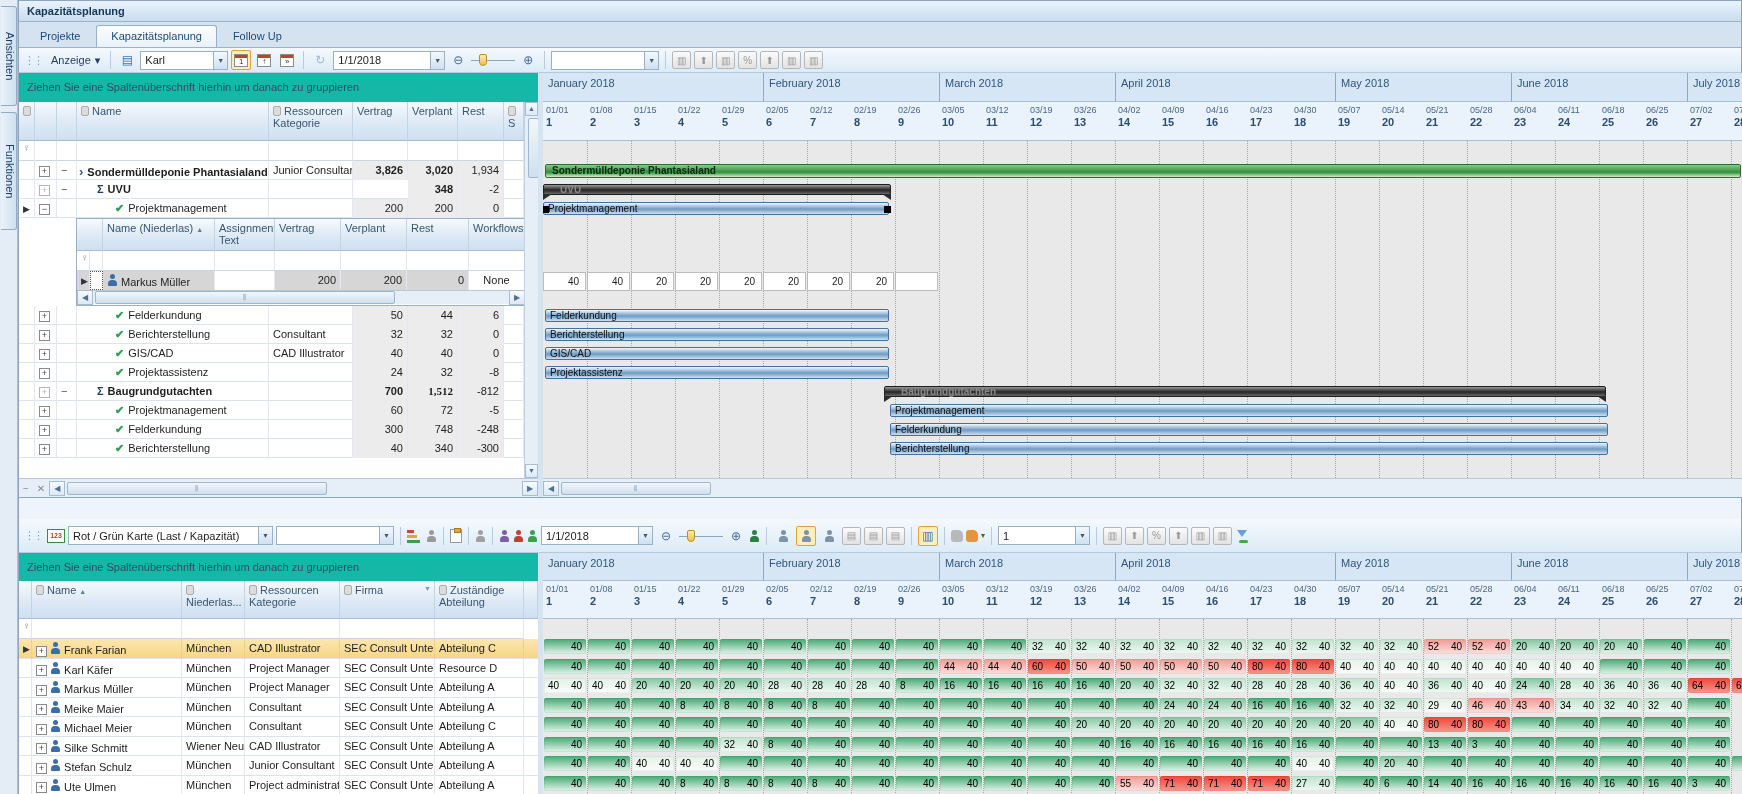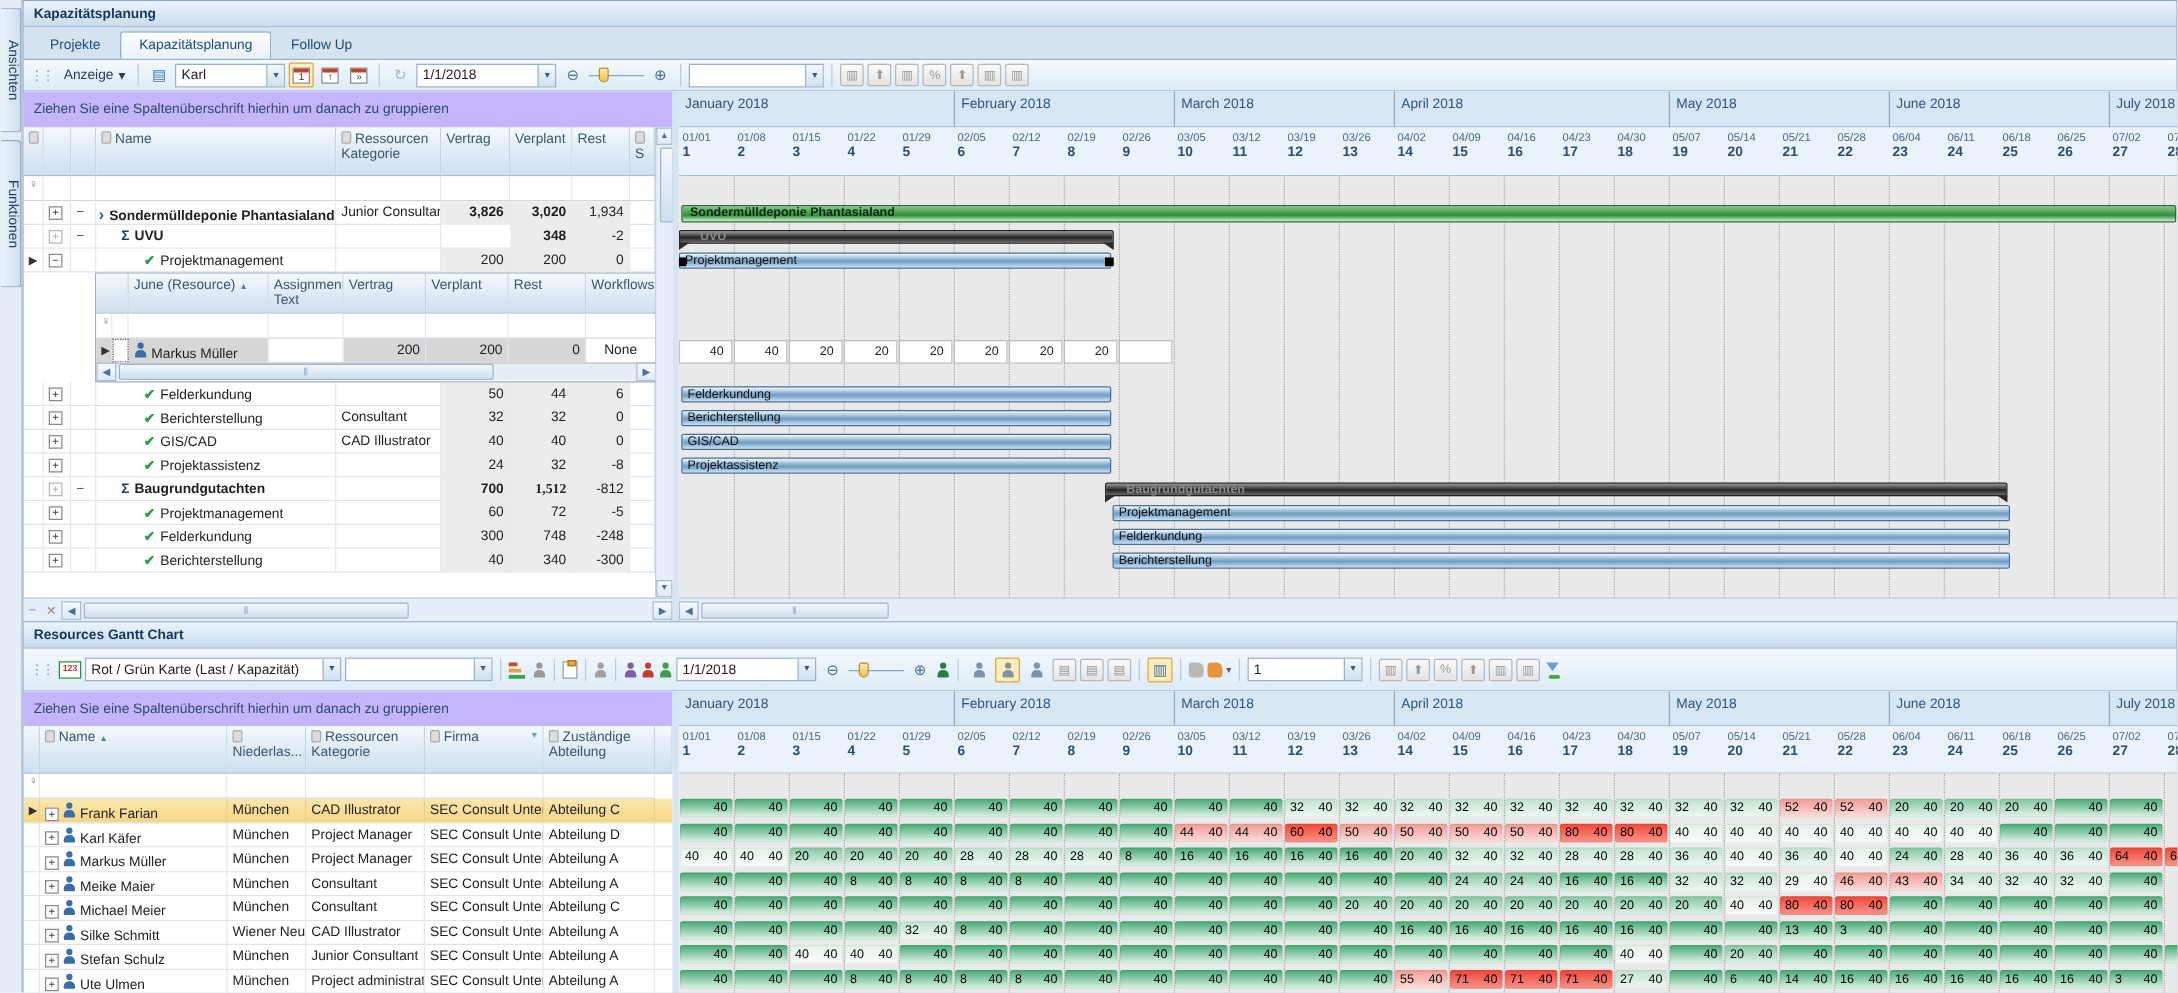--- a/index.html
+++ b/index.html
@@ -46,21 +46,21 @@
 .p-ico::before { content:''; position:absolute; left:3px; top:0; width:5px; height:5px; border-radius:50%; background:currentColor; }
 .p-ico::after { content:''; position:absolute; left:1px; top:6px; width:9px; height:6px; border-radius:4px 4px 1px 1px; background:currentColor; }
 .thumbico { width:12px; height:12px; border-radius:3px 5px 3px 3px; }
 .ifilter { position:relative; width:14px; height:14px; }
 .ifilter .fun { position:absolute; left:2px; top:1px; width:0; height:0; border-left:5px solid transparent; border-right:5px solid transparent; border-top:7px solid #6a9fd8; }
 .ifilter .bar { position:absolute; left:4px; bottom:0; width:9px; height:3px; background:#4ca64c; }
 .iclip { width:12px; height:14px; background:#fff; border:1px solid #999; position:relative; }
 .iclip::before { content:''; position:absolute; left:3px; top:-2px; width:5px; height:3px; background:#e8a33c; border:1px solid #a97a20; }
 
 
-.hint { color:#2e4c66; padding:8px 0 0 8px; position:absolute; left:0; background:#c4b5fd; width:519px; }
+.hint { color:#2e4c66; padding:8px 0 0 8px; position:absolute; left:0; background:#14b8a6; width:519px; }
 .ghead, .grow, .gfilter { position:absolute; left:0; }
 .hcell { position:absolute; top:0; bottom:0; background:linear-gradient(#f5fafe,#dde9f5 55%,#cfe0f0); border-right:1px solid #c2d3e4; border-bottom:1px solid #a7bdd3; color:#3a566f; padding:3px 2px 0 4px; overflow:hidden; line-height:12px; }
 .fcell { position:absolute; top:0; bottom:0; background:#fff; border-right:1px solid #e2e7ee; border-bottom:1px solid #cdd6e0; padding-left:4px; }
 .dcell { position:absolute; top:0; bottom:0; border-right:1px solid #e3e8ee; padding:3px 4px 0 4px; overflow:hidden; white-space:nowrap; }
 .grow { border-bottom:1px solid #dde3ea; background:#fff; }
 .num { text-align:right; background:#ececec; }
 .pin { color:#8a8a8a; font-size:10px; }
 .clip { display:inline-block; width:8px; height:10px; background:#dcdcdc; border:1px solid #ababab; border-radius:2px; vertical-align:-1px; margin-right:3px; flex:none; }
 .exbox { display:inline-block; width:11px; height:11px; border:1px solid #8a8a8a; background:#fff; font-size:9px; line-height:9px; text-align:center; color:#444; vertical-align:middle; }
 .exbox.gray { border-color:#b5b5b5; color:#b0b0b0; }
@@ -316,21 +316,21 @@
               <div class="dcell" style="position: absolute; left: 38px; top: 0px; width: 20px; height: 19px;"></div>
               <div class="dcell" style="position: absolute; left: 58px; top: 0px; width: 192px; height: 19px; padding-left: 38px;"><span class="icon-check">✔</span><span>Berichterstellung</span></div>
               <div class="dcell" style="position: absolute; left: 250px; top: 0px; width: 84px; height: 19px;"></div>
               <div class="dcell num" style="position: absolute; left: 334px; top: 0px; width: 55px; height: 19px;">40</div>
               <div class="dcell num" style="position: absolute; left: 389px; top: 0px; width: 50px; height: 19px;">340</div>
               <div class="dcell num" style="position: absolute; left: 439px; top: 0px; width: 46px; height: 19px;">-300</div>
               <div class="dcell" style="position: absolute; left: 485px; top: 0px; width: 20px; height: 19px;"></div>
             </div>
             <div class="nested" style="position: absolute; left: 57px; top: 77px; width: 448px; height: 88px;">
               <div style="position: absolute; left: 0px; top: 0px; width: 448px; height: 32px;">
-                <div class="hcell" style="position: absolute; left: 26px; top: 0px; width: 112px; height: 32px;"><span>June (Resource)</span><span class="sortasc">▲</span></div>
+                <div class="hcell" style="position: absolute; left: 26px; top: 0px; width: 112px; height: 32px;"><span>Name (Niederlas)</span><span class="sortasc">▲</span></div>
                 <div class="hcell" style="position: absolute; left: 138px; top: 0px; width: 60px; height: 32px;"><span>Assignment Text</span></div>
                 <div class="hcell" style="position: absolute; left: 198px; top: 0px; width: 66px; height: 32px;"><span>Vertrag</span></div>
                 <div class="hcell" style="position: absolute; left: 264px; top: 0px; width: 66px; height: 32px;"><span>Verplant</span></div>
                 <div class="hcell" style="position: absolute; left: 330px; top: 0px; width: 62px; height: 32px;"><span>Rest</span></div>
                 <div class="hcell" style="position: absolute; left: 392px; top: 0px; width: 56px; height: 32px;"><span>Workflowst...</span></div>
                 <div class="hcell" style="position: absolute; left: 0px; top: 0px; width: 26px; height: 32px;"></div>
               </div>
               <div style="position: absolute; left: 0px; top: 32px; width: 448px; height: 20px;">
                 <div class="fcell" style="position: absolute; left: 0px; top: 0px; width: 13px; height: 20px;"><span class="pin">♀</span></div>
                 <div class="fcell" style="position: absolute; left: 13px; top: 0px; width: 13px; height: 20px;"></div>
@@ -546,21 +546,20 @@
             <div class="valcell" style="position: absolute; left: 352px; top: 131px; width: 43px; height: 19px;"></div>
           </div>
         <div class="hscroll" id="u-ghscroll" style="left:0;top:405px;width:1200px;height:20px;">
             <div class="sbtn">◀</div>
             <div class="sthumb" style="width: 150px;">⦀</div>
           </div>
       </div>
     </section>
 
     <section class="panel" id="lower">
-      <div class="ptitle">Resources Gantt Chart</div>
       <div class="toolbar" id="l-toolbar">
           <span class="grip">⋮⋮</span>
           <div class="i123">123</div>
           <div class="combo" style="width: 205px;">
             <span>Rot / Grün Karte (Last / Kapazität)</span>
             <span class="dd">▼</span>
           </div>
           <div class="combo" style="width: 118px;">
             <span></span>
             <span class="dd">▼</span>
@@ -655,21 +654,21 @@
                 <div class="dcell" style="position: absolute; left: 226px; top: 0px; width: 95px; height: 19.5px;">CAD Illustrator</div>
                 <div class="dcell" style="position: absolute; left: 321px; top: 0px; width: 95px; height: 19.5px;">SEC Consult Unternehr</div>
                 <div class="dcell" style="position: absolute; left: 416px; top: 0px; width: 89px; height: 19.5px;">Abteilung C</div>
               </div>
               <div class="grow" style="position: absolute; left: 0px; top: 39.5px; width: 519px; height: 19.5px;">
                 <div class="dcell" style="position: absolute; left: 0px; top: 0px; width: 13px; height: 19.5px;"></div>
                 <div class="dcell" style="position: absolute; left: 13px; top: 0px; width: 150px; height: 19.5px;"><span class="exbox" style="margin-right: 3px;">+</span><span class="p-ico" style="color: rgb(58, 110, 165);"></span><span> Karl Käfer</span></div>
                 <div class="dcell" style="position: absolute; left: 163px; top: 0px; width: 63px; height: 19.5px;">München</div>
                 <div class="dcell" style="position: absolute; left: 226px; top: 0px; width: 95px; height: 19.5px;">Project Manager</div>
                 <div class="dcell" style="position: absolute; left: 321px; top: 0px; width: 95px; height: 19.5px;">SEC Consult Unternehr</div>
-                <div class="dcell" style="position: absolute; left: 416px; top: 0px; width: 89px; height: 19.5px;">Abteilung D</div>
+                <div class="dcell" style="position: absolute; left: 416px; top: 0px; width: 89px; height: 19.5px;">Resource D</div>
               </div>
               <div class="grow" style="position: absolute; left: 0px; top: 59px; width: 519px; height: 19.5px;">
                 <div class="dcell" style="position: absolute; left: 0px; top: 0px; width: 13px; height: 19.5px;"></div>
                 <div class="dcell" style="position: absolute; left: 13px; top: 0px; width: 150px; height: 19.5px;"><span class="exbox" style="margin-right: 3px;">+</span><span class="p-ico" style="color: rgb(58, 110, 165);"></span><span> Markus Müller</span></div>
                 <div class="dcell" style="position: absolute; left: 163px; top: 0px; width: 63px; height: 19.5px;">München</div>
                 <div class="dcell" style="position: absolute; left: 226px; top: 0px; width: 95px; height: 19.5px;">Project Manager</div>
                 <div class="dcell" style="position: absolute; left: 321px; top: 0px; width: 95px; height: 19.5px;">SEC Consult Unternehr</div>
                 <div class="dcell" style="position: absolute; left: 416px; top: 0px; width: 89px; height: 19.5px;">Abteilung A</div>
               </div>
               <div class="grow" style="position: absolute; left: 0px; top: 78.5px; width: 519px; height: 19.5px;">

